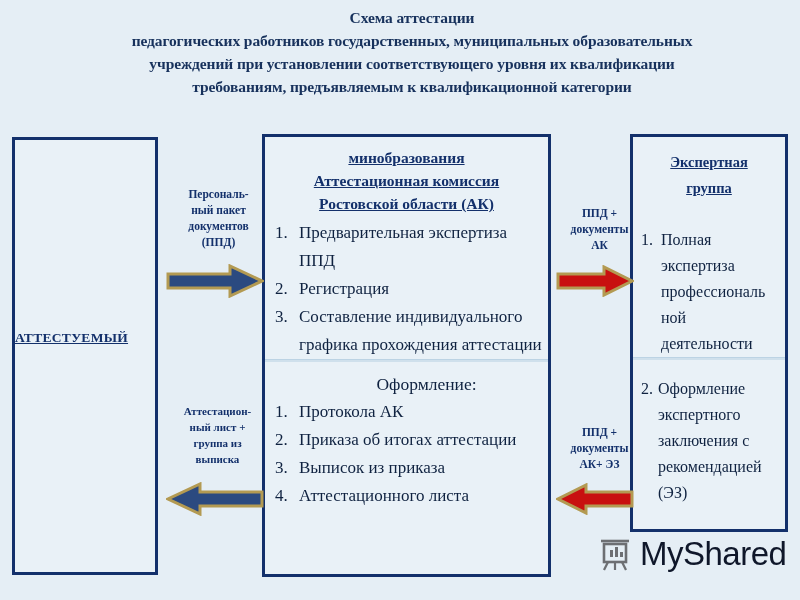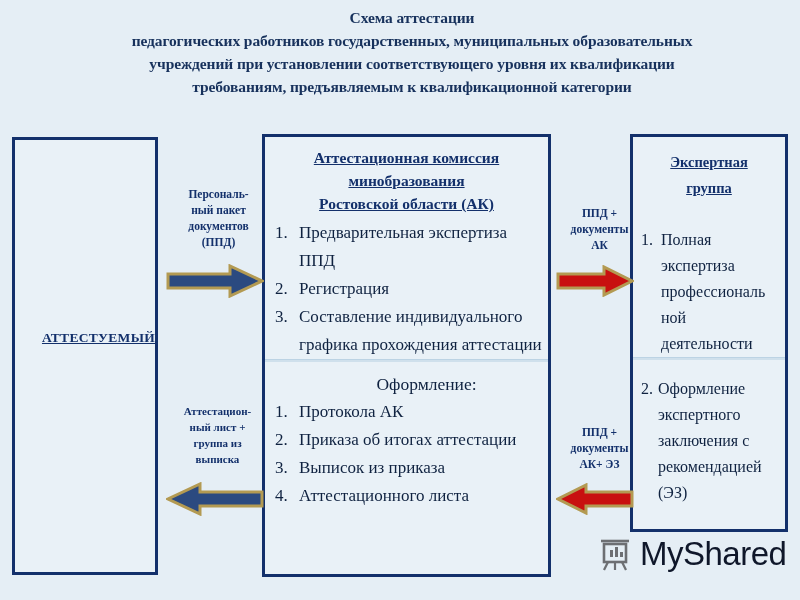--- a/index.html
+++ b/index.html
@@ -44,21 +44,21 @@
     left: 12px;
     top: 137px;
     width: 146px;
     height: 438px;
   }
   #box-left .left-label {
     position: absolute;
     left: 0;
     right: 0;
     top: 190px;
-    text-align: right;
+    text-align: left;
     font-family: "Liberation Serif", "DejaVu Serif", serif;
     font-weight: bold;
     font-size: 13.5px;
     color: #13306b;
     text-decoration: underline;
     letter-spacing: 0.3px;
   }
 
   #box-mid {
     left: 262px;
@@ -216,22 +216,22 @@
 </div>
 
 <div class="box" id="box-left">
   <div class="left-label">АТТЕСТУЕМЫЙ</div>
 </div>
 
 <div class="box" id="box-mid">
   <div class="box-inner">
     <div class="section-top">
       <div class="box-heading">
+        <span class="hline">минобразования</span>
         <span class="hline">Аттестационная комиссия</span>
-        <span class="hline">минобразования</span>
         <span class="hline">Ростовской области (АК)</span>
       </div>
       <ol class="numlist" id="mid-list-top">
         <li>
           <span class="num">1.</span>
           <span class="txt">Предварительная экспертиза ППД</span>
         </li>
         <li>
           <span class="num">2.</span>
           <span class="txt">Регистрация</span>

